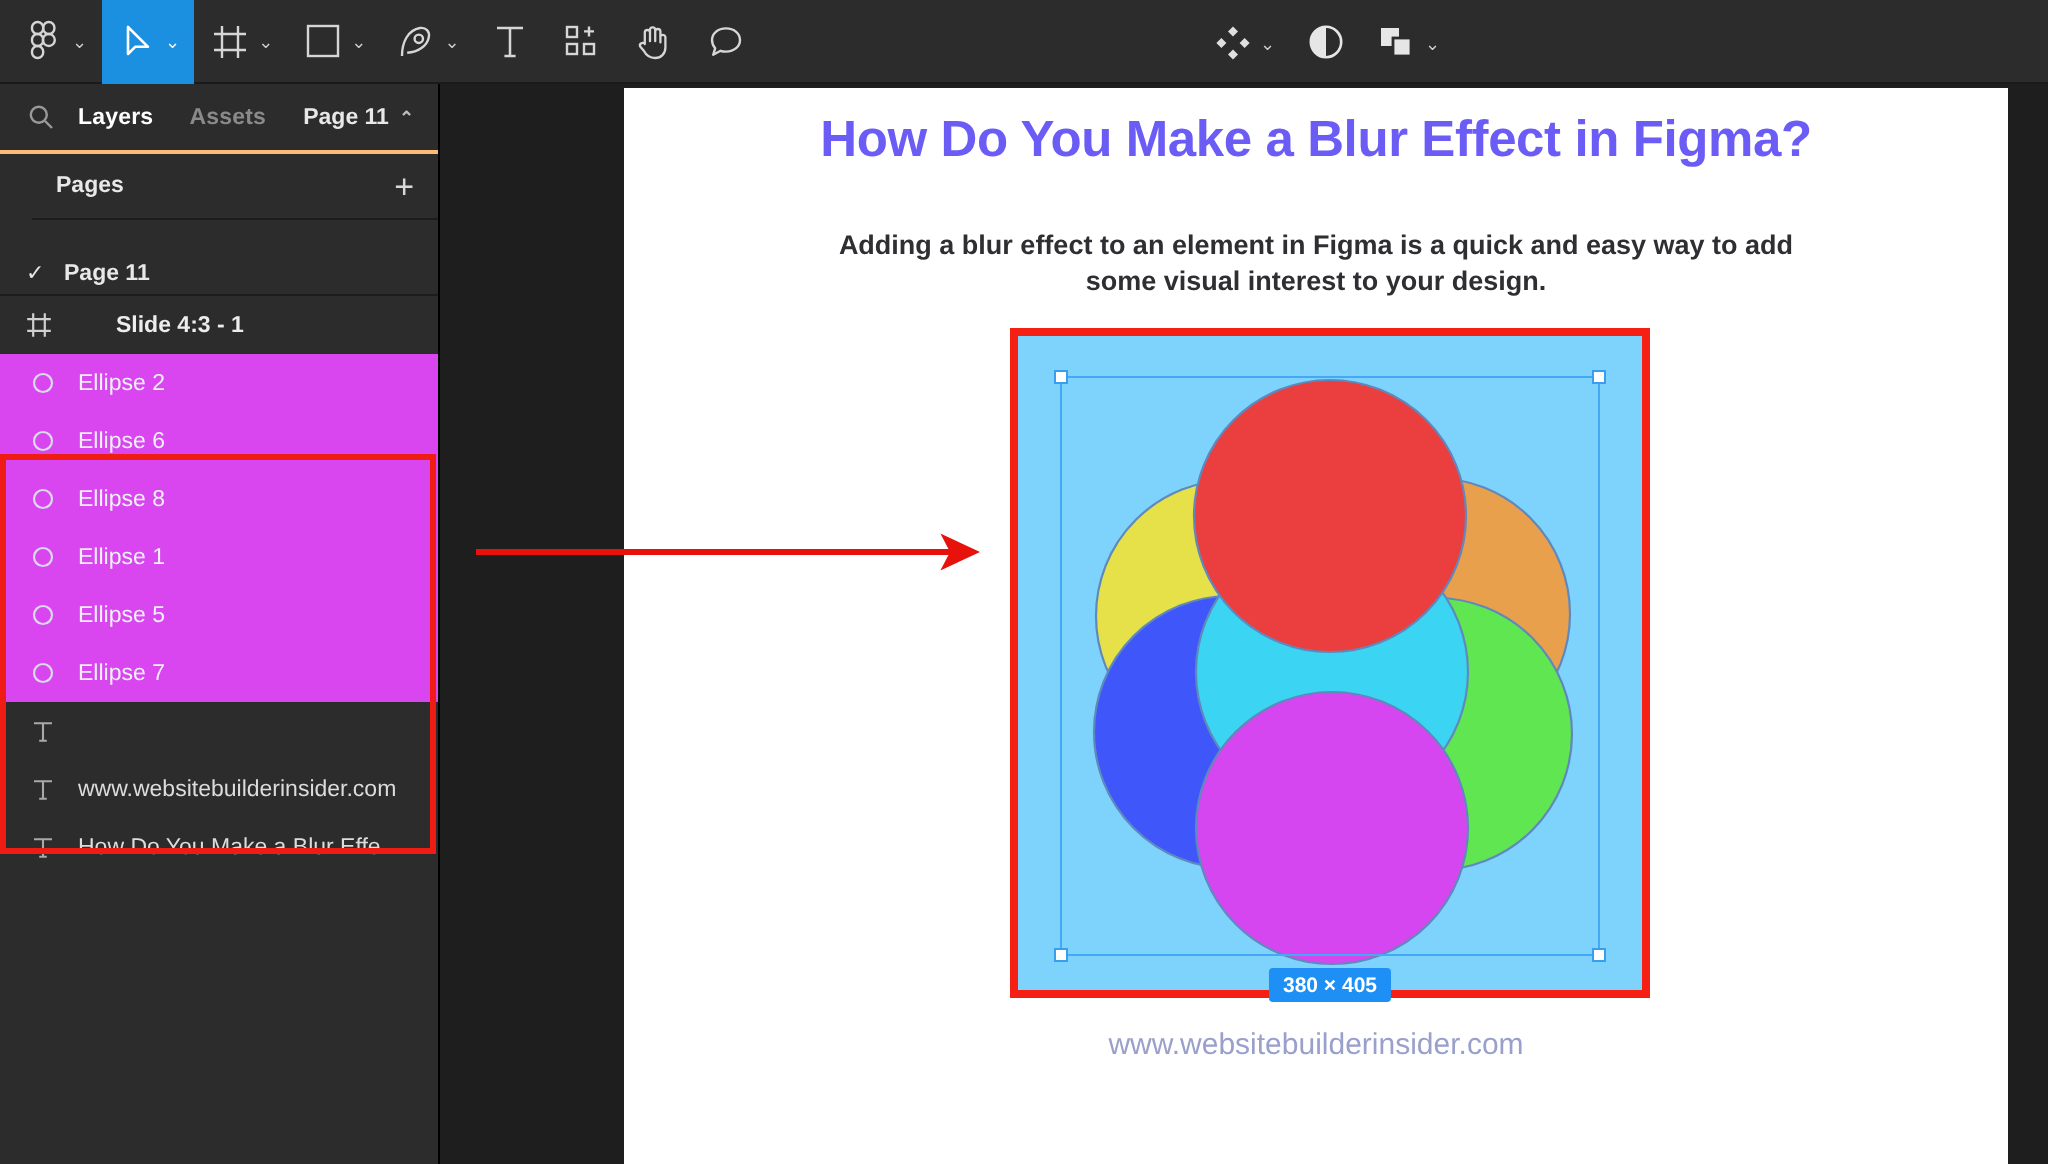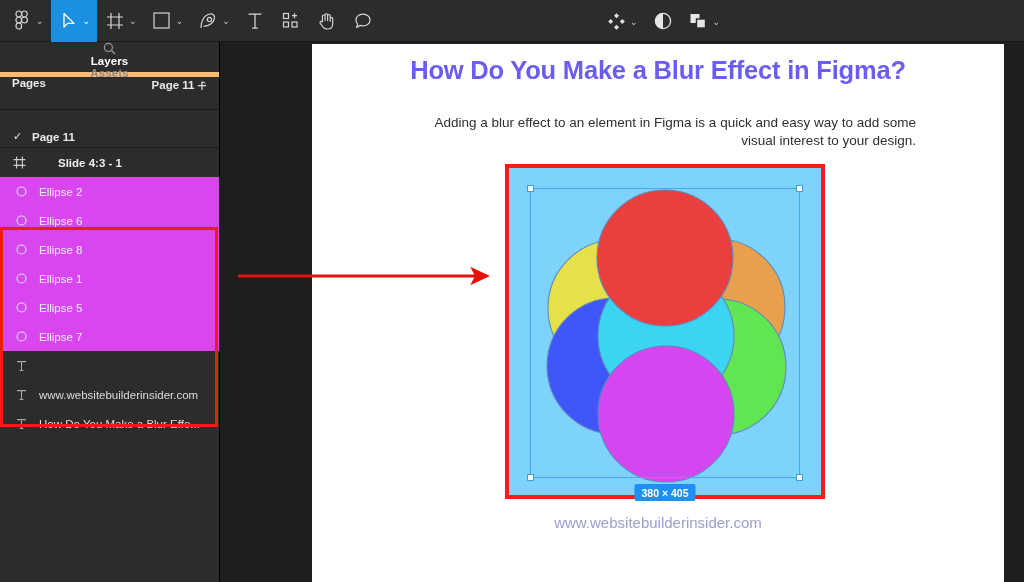--- a/index.html
+++ b/index.html
@@ -29,37 +29,38 @@
   .tb-spacer-left { width: 4px; }
   .tb-center { position: absolute; left: 598px; top: 0; height: 42px; display: flex; align-items: center; }
 
   
   .sidebar {
     position: absolute; left: 0; top: 42px; width: 220px; height: 540px;
     background: #2c2c2c; border-right: 1px solid #000;
   }
   .sb-tabs {
     height: 35px; display: flex; align-items: center; padding: 0 10px;
-    border-bottom: 5px solid #fdba74; gap: 0; flex-direction: column;
+    border-bottom: 2px solid #fdba74; gap: 0;
   }
   .sb-search { width: 20px; height: 20px; display:flex; align-items:center; justify-content:center; cursor: pointer; }
   .sb-tab {
     font-size: 11.5px; font-weight: bold; color: #8a8a8a; padding: 0 9px; cursor: pointer;
     letter-spacing: .1px;
   }
   .sb-tab.sel { color: #ffffff; }
   .sb-page-sel {
     margin-left: auto; display: flex; align-items: center; gap: 5px;
     font-size: 11.5px; color: #e8e8e8; font-weight: bold; cursor: pointer; padding-right: 2px;
   }
   .sb-page-sel .chev { font-size: 9px; color: #bdbdbd; }
 
   .pages-head {
-    height: 33px; display: flex; align-items: flex-start; padding: 0 12px;
+    height: 33px; display: flex; align-items: center; padding: 0 12px;
     border-bottom: 1px solid #1c1c1c;
+    margin-left: 16px;
   }
   .pages-head .lbl { font-size: 11.5px; font-weight: bold; color: #e8e8e8; }
   .plus { margin-left: auto; font-size: 17px; color: #d8d8d8; line-height: 1; cursor: pointer; font-weight: 300;}
 
   .page-scroll { position: relative; height: 38px; overflow: hidden; border-bottom: 1px solid #1c1c1c; }
   .page-clip { position: absolute; left: 0; top: -17px; width: 100%; }
   .page-row {
     height: 29px; display: flex; align-items: center; padding-left: 13px; gap: 9px; cursor: pointer;
   }
   .page-row .tick { width: 10px; font-size: 11px; color: #e6e6e6; }
@@ -85,22 +86,22 @@
   
   .canvas { position: absolute; left: 220px; top: 42px; width: 804px; height: 540px; background: #1e1e1e; }
   .slide {
     position: absolute; left: 92px; top: 2px; width: 692px; height: 558px; background: #ffffff;
   }
   .slide-title {
     position: absolute; left: 0; top: 12px; width: 100%; text-align: center;
     font-size: 25.5px; font-weight: bold; color: #6b5cf6; letter-spacing: -0.2px;
   }
   .slide-sub {
-    position: absolute; left: 88px; top: 70px; width: 516px; text-align: right;
-    font-size: 13.5px; color: #2f2f33; line-height: 18px;
+    position: absolute; left: 88px; top: 70px; width: 516px; text-align: center;
+    font-size: 13.5px; color: #2f2f33; line-height: 18px; font-weight: bold;
   }
   .slide-url {
     position: absolute; left: 0; top: 470px; width: 100%; text-align: center;
     font-size: 15px; color: #9aa0cc;
   }
 
   
   .art-red {
     position: absolute; left: 193px; top: 120px; width: 320px; height: 335px;
     border: 4px solid #f51f14; background: #7dd3fc; z-index: 4;

